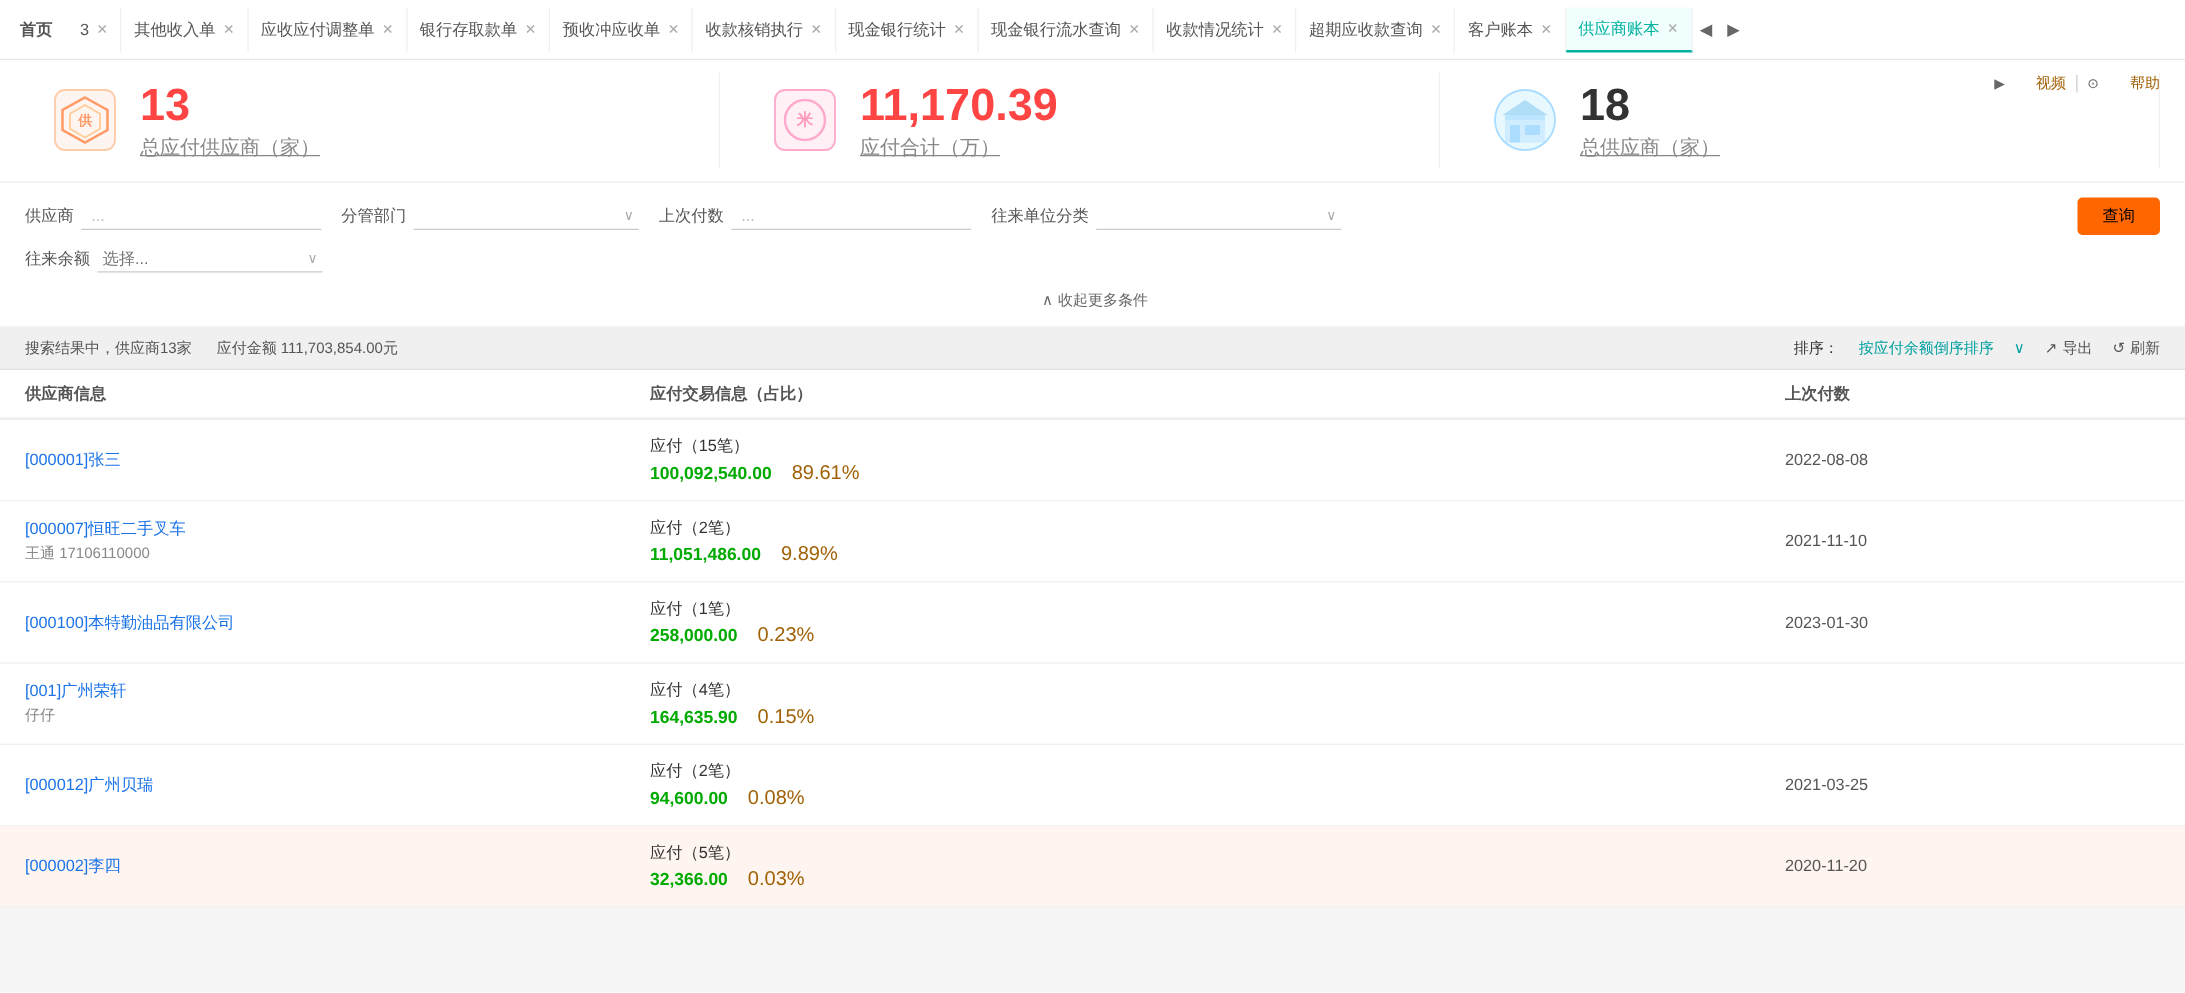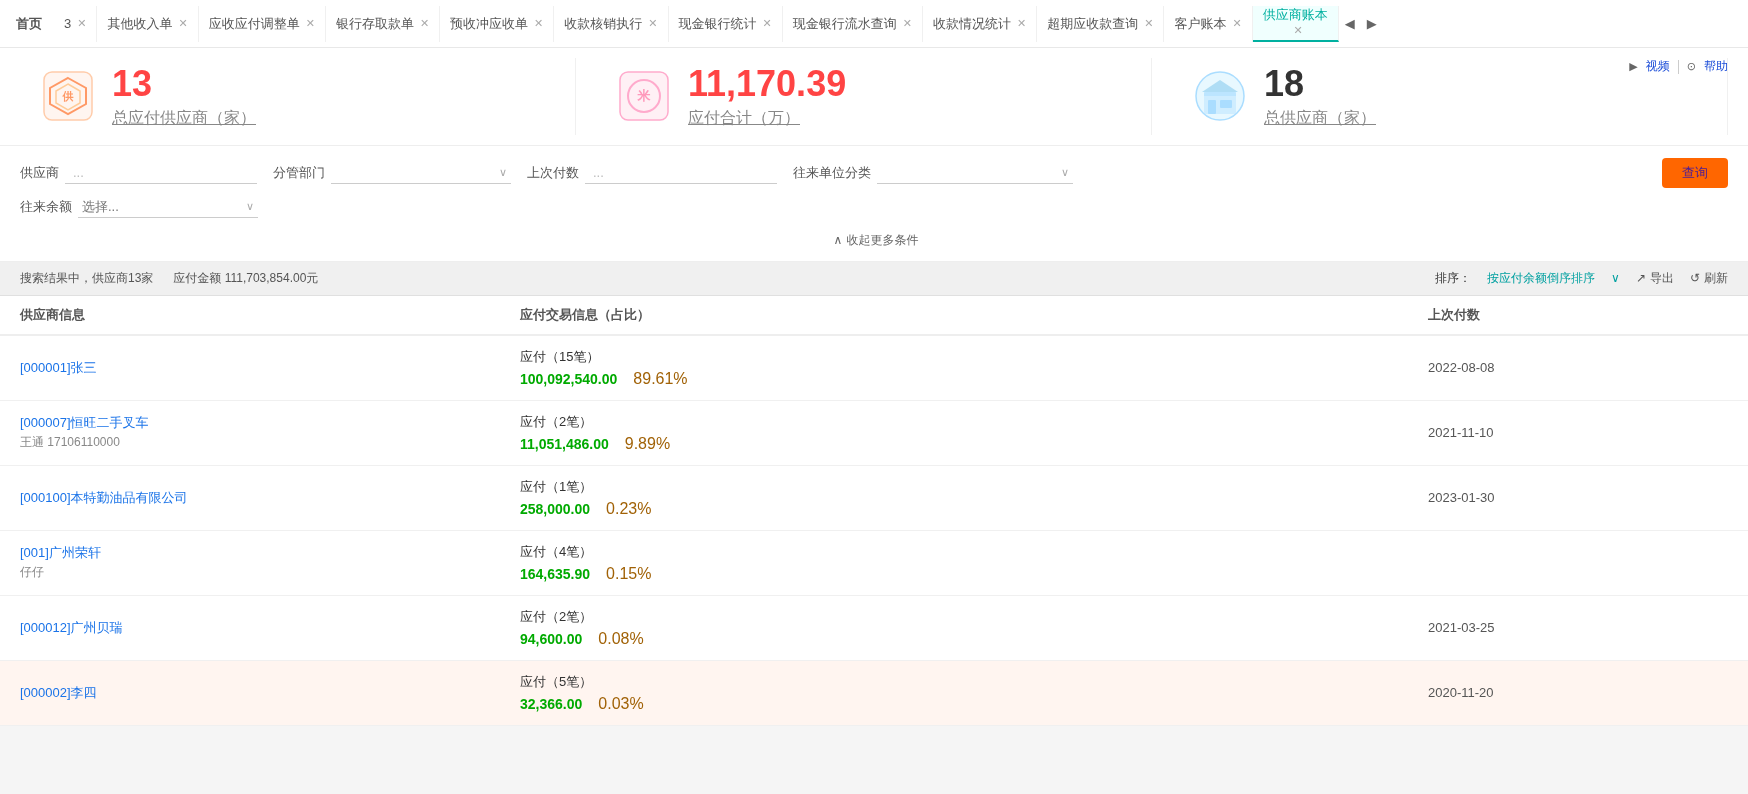--- a/index.html
+++ b/index.html
@@ -8,21 +8,21 @@
     
     .top-nav {
       display: flex; align-items: center; background: #fff; border-bottom: 1px solid #e8e8e8;
       height: 48px; padding: 0 4px; overflow: hidden;
     }
     .nav-tab {
       display: flex; align-items: center; padding: 0 10px; height: 36px;
       font-size: 13px; color: #555; cursor: pointer; white-space: nowrap;
       border-right: 1px solid #f0f0f0; position: relative;
     }
-    .nav-tab.active { color: #00b0a0; border-bottom: 2px solid #00b0a0; background: #f0fffe; flex-direction: column; }
+    .nav-tab.active { color: #00b0a0; border-bottom: 2px solid #00b0a0; background: #f0fffe; }
     .nav-tab .close-icon { margin-left: 6px; color: #aaa; font-size: 11px; cursor: pointer; }
     .nav-arrow { width: 22px; height: 36px; display: flex; align-items: center; justify-content: center; cursor: pointer; color: #666; }
 
     
     .main-header {
       background: #fff; display: flex; align-items: stretch; padding: 10px 20px;
       border-bottom: 1px solid #eee; gap: 20px; position: relative;
     }
     .stat-card {
       display: flex; align-items: center; gap: 16px; flex: 1;
@@ -31,21 +31,21 @@
     .stat-card:last-of-type { border-right: none; }
     .stat-icon { width: 56px; height: 56px; display: flex; align-items: center; justify-content: center; }
     .stat-icon svg { width: 52px; height: 52px; }
     .stat-info { display: flex; flex-direction: column; }
     .stat-number { font-size: 36px; font-weight: bold; color: #ff4444; line-height: 1.1; }
     .stat-label { font-size: 16px; color: #888; margin-top: 4px; text-decoration: underline; }
     .header-right-links {
       position: absolute; right: 20px; top: 10px;
       display: flex; align-items: center; gap: 8px; font-size: 12px; color: #666;
     }
-    .header-right-links a { color: #1d4ed8; text-decoration: none; cursor: pointer; }
+    .header-right-links a { color: #a16207; text-decoration: none; cursor: pointer; margin-left: 17px; }
 
     
     .filter-area {
       background: #fff; padding: 12px 20px; border-bottom: 1px solid #eee;
     }
     .filter-row { display: flex; align-items: center; gap: 16px; margin-bottom: 8px; flex-wrap: wrap; }
     .filter-item { display: flex; align-items: center; gap: 6px; }
     .filter-label { color: #555; font-size: 13px; white-space: nowrap; }
     .filter-input {
       border: none; border-bottom: 1px solid #ccc; outline: none;
@@ -55,21 +55,21 @@
     .filter-input::placeholder { color: #bbb; }
     .filter-select-wrapper {
       display: flex; align-items: center; border-bottom: 1px solid #ccc;
       min-width: 180px; padding: 3px 4px;
     }
     .filter-select-wrapper input {
       border: none; outline: none; flex: 1; font-size: 13px; color: #333; background: transparent;
     }
     .filter-select-wrapper .down-arrow { color: #aaa; font-size: 11px; cursor: pointer; }
     .btn-query {
-      background: #ff6600; color: #4c1d95; border: none; padding: 6px 20px;
+      background: #ff6600; color: #000000; border: none; padding: 6px 20px;
       border-radius: 4px; font-size: 13px; cursor: pointer; margin-left: auto;
     }
     .collapse-bar {
       display: flex; align-items: center; justify-content: center;
       padding: 6px 0 0 0; cursor: pointer; color: #666; font-size: 12px;
     }
     .collapse-bar span { margin-left: 4px; }
 
     
     .results-bar {

